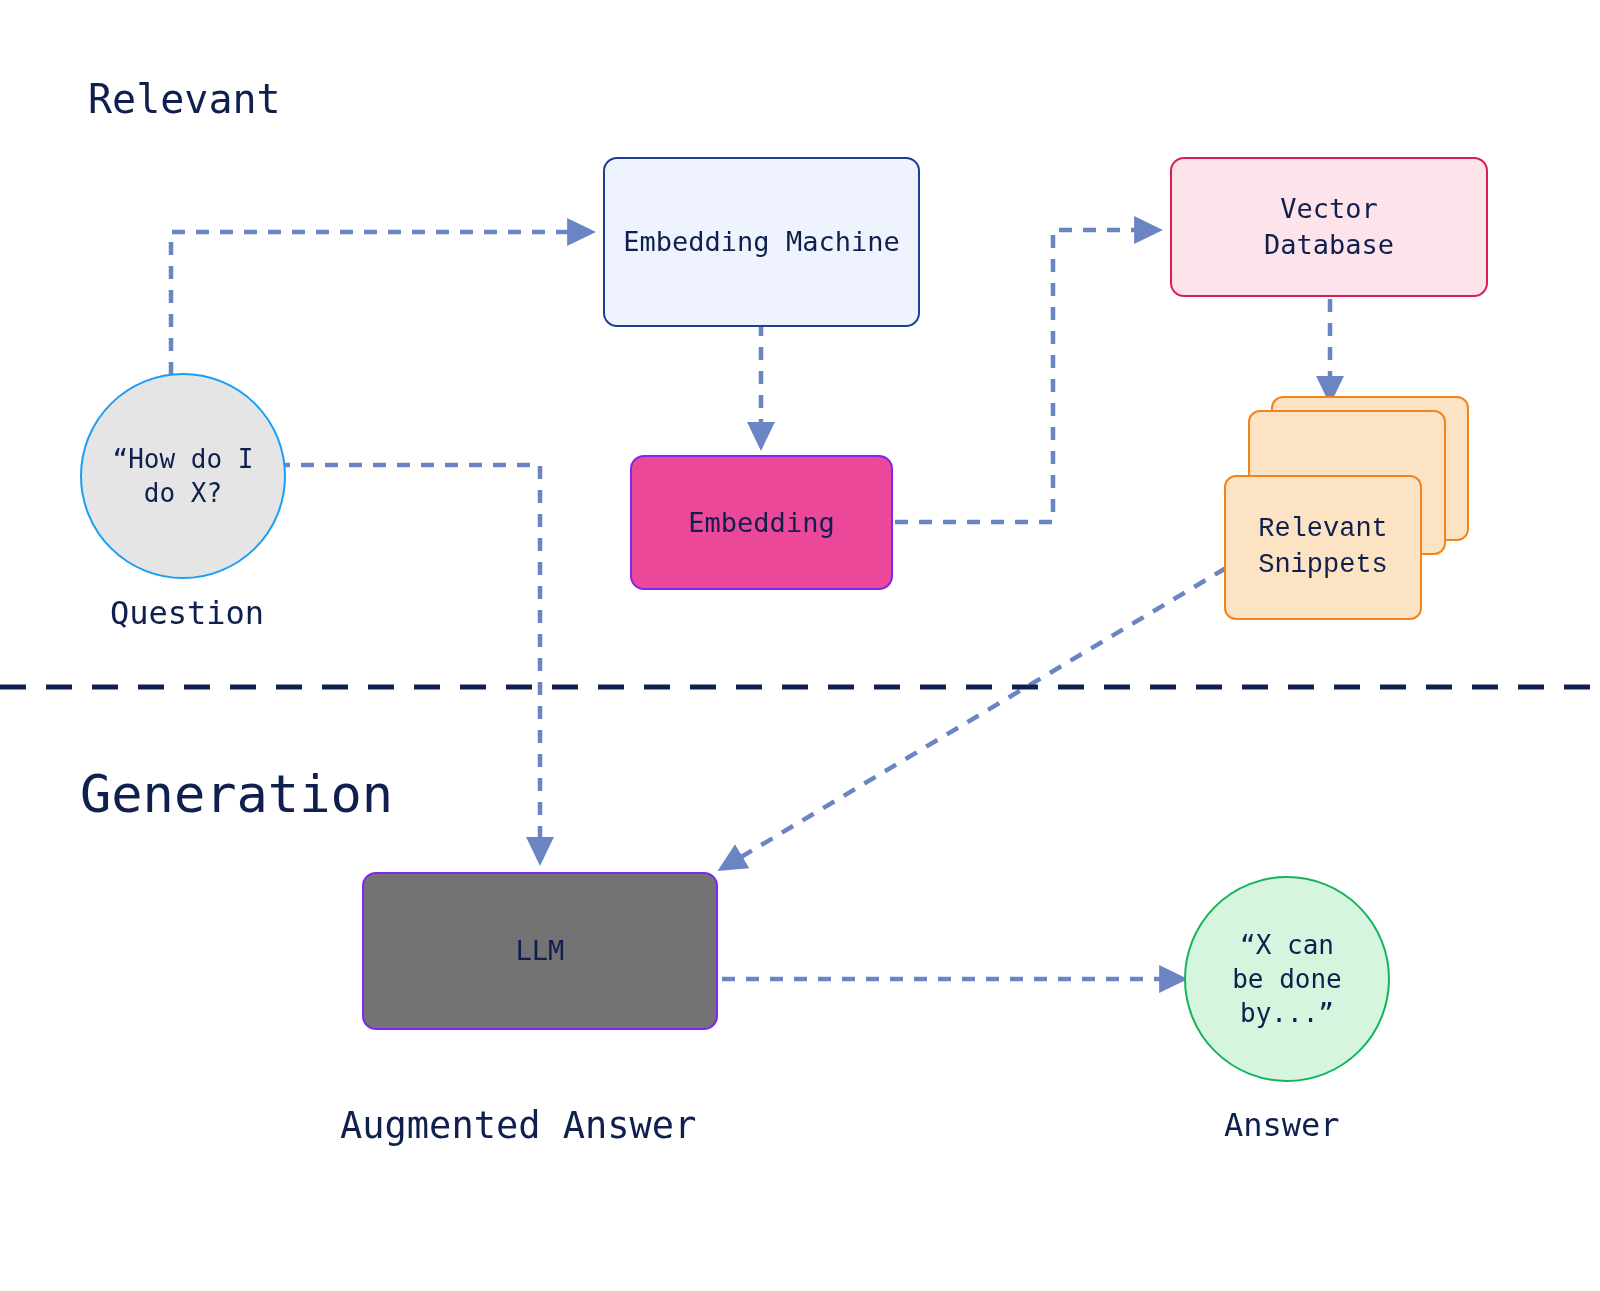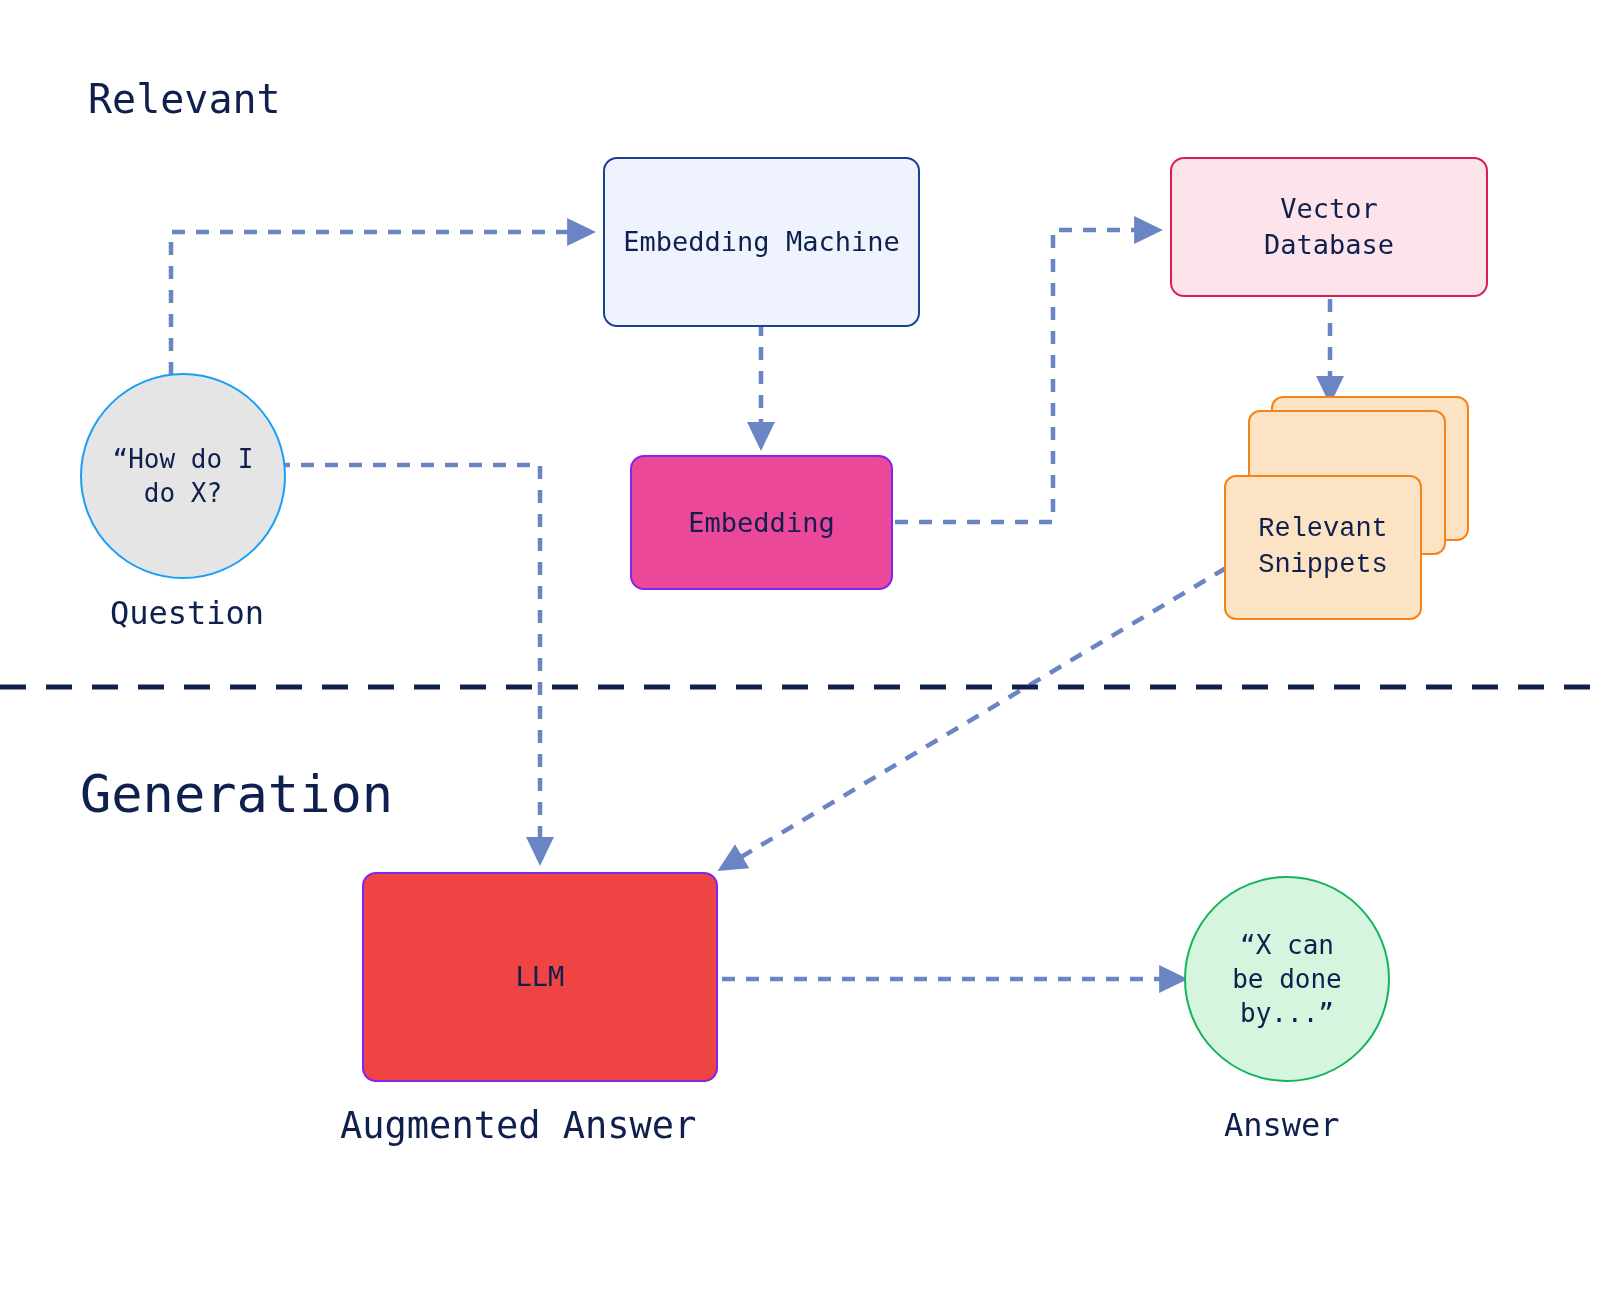--- a/index.html
+++ b/index.html
@@ -63,22 +63,22 @@
     left: 630px; top: 455px; width: 263px; height: 135px;
     background: #ec4899; border-color: #8225f0;
     font-size: 27px;
   }
   #node-question {
     left: 80px; top: 373px; width: 206px; height: 206px;
     background: #e5e5e5; border-color: #1a9ef5;
     font-size: 26px;
   }
   #node-llm {
-    left: 362px; top: 872px; width: 356px; height: 210px;
-    background: #ef4444; border-color: #8225f0;
+    left: 362px; top: 872px; width: 356px; height: 158px;
+    background: #737373; border-color: #8225f0;
     font-size: 27px;
   }
   #node-answer {
     left: 1184px; top: 876px; width: 206px; height: 206px;
     background: #d6f5de; border-color: #15b45c;
     font-size: 26px;
   }
 
   
   #node-snippets-wrap {

